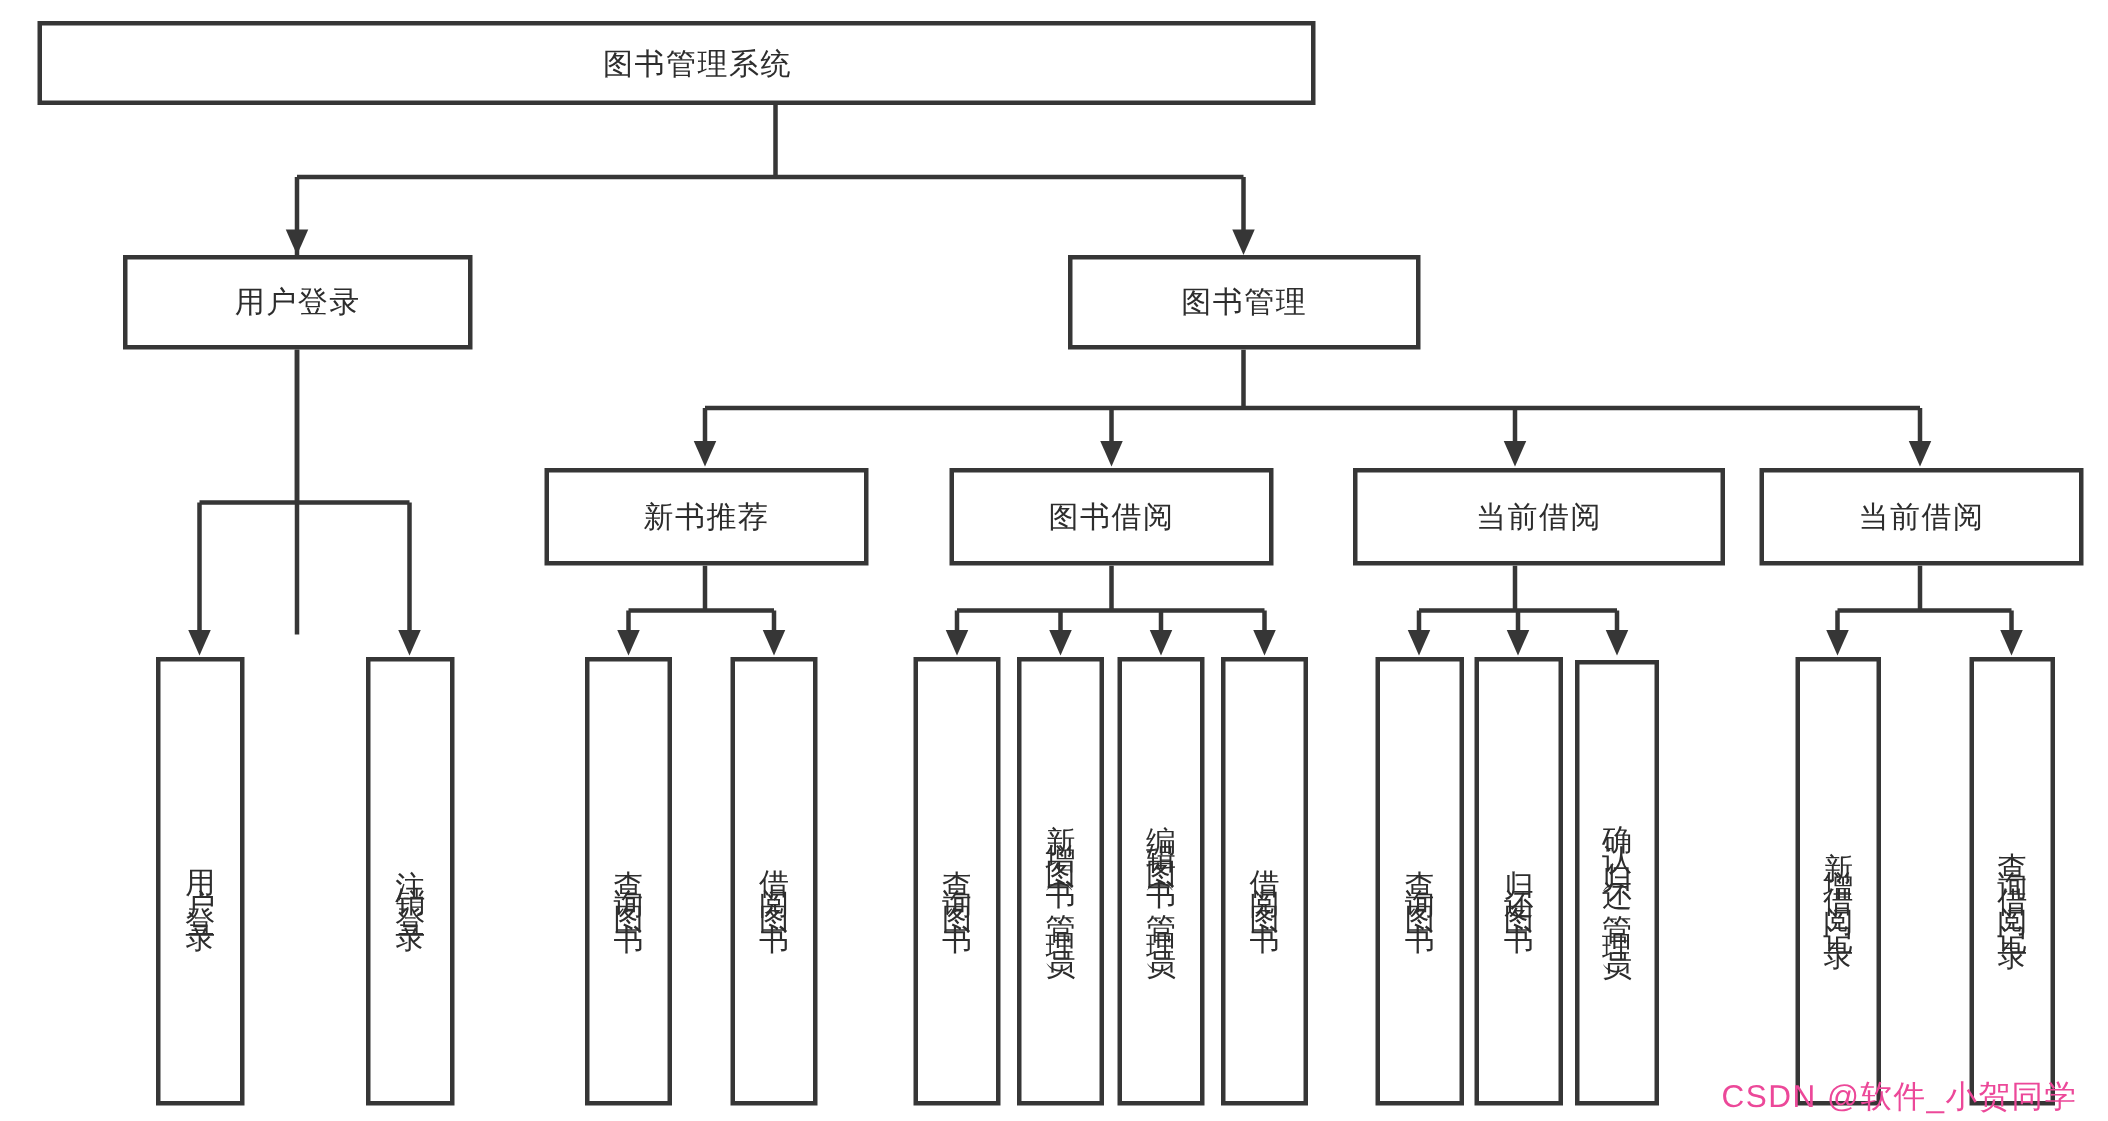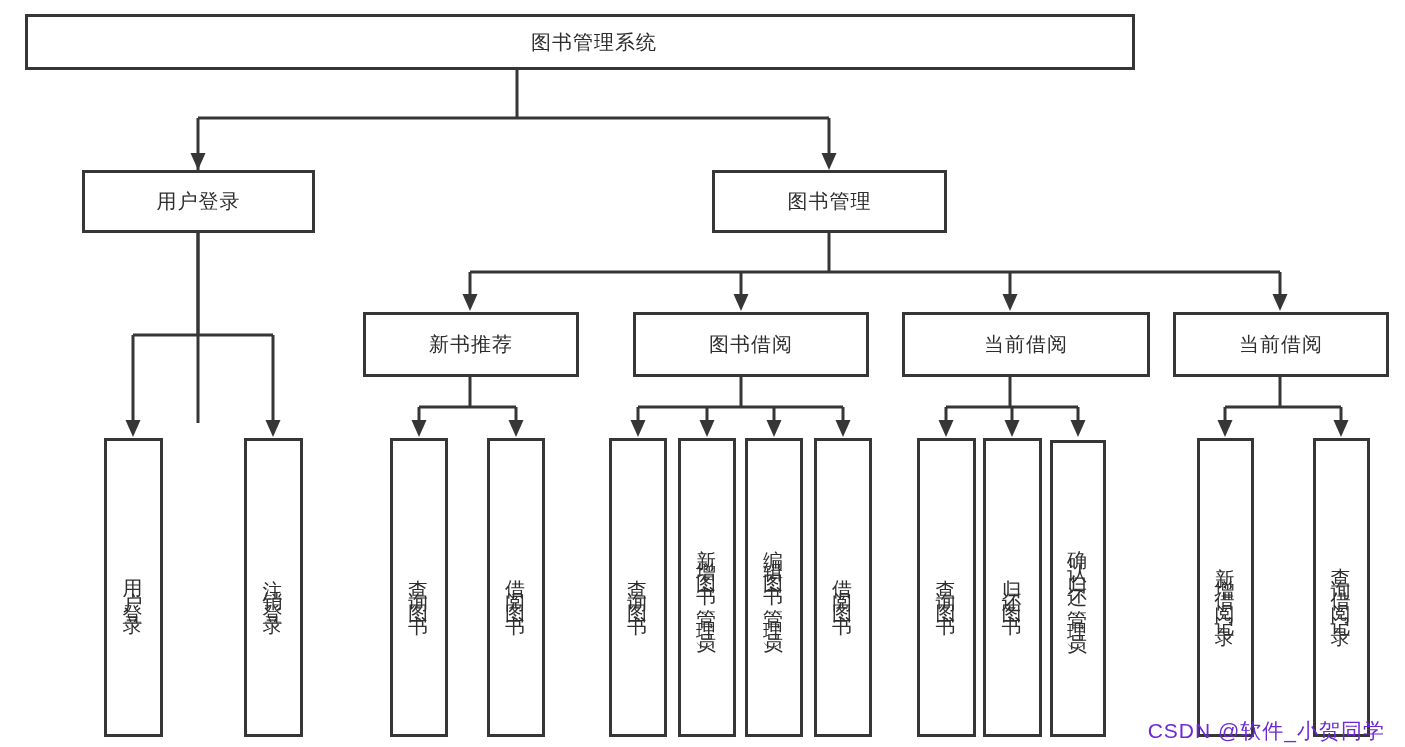--- a/index.html
+++ b/index.html
@@ -31,21 +31,21 @@
     writing-mode: vertical-rl;
     font-size: 20px;
     letter-spacing: 12px;
     white-space: nowrap;
   }
   .hbox span { white-space: nowrap; }
   .watermark {
     position: absolute;
     right: 20px;
     bottom: 2px;
-    color: #6d28d9;
+    color: #ec4899;
     font-size: 21px;
     letter-spacing: 1px;
     pointer-events: none;
     text-align: center;
   }
 </style>
 </head>
 <body>
 
 <div class="stage">
@@ -83,35 +83,35 @@
       <polygon points="774,437 766.5,420 781.5,420"></polygon>
       <polygon points="843,437 835.5,420 850.5,420"></polygon>
       <polygon points="946,437 938.5,420 953.5,420"></polygon>
       <polygon points="1012,437 1004.5,420 1019.5,420"></polygon>
       <polygon points="1078,437 1070.5,420 1085.5,420"></polygon>
       <polygon points="1225,437 1217.5,420 1232.5,420"></polygon>
       <polygon points="1341,437 1333.5,420 1348.5,420"></polygon>
     </g>
   </svg>
 
-  <div class="hbox" style="left:25px; top:14px; width:1110px; height:56px;padding-left:28px;">
+  <div class="hbox" style="left:25px; top:14px; width:852px; height:56px;padding-left:28px;">
     <span>图书管理系统</span>
   </div>
 
   <div class="hbox" style="left:82px; top:170px; width:233px; height:63px;">
     <span>用户登录</span>
   </div>
   <div class="hbox" style="left:363px; top:312px; width:216px; height:65px;">
     <span>新书推荐</span>
   </div>
 
   <div class="hbox" style="left:712px; top:170px; width:235px; height:63px;">
     <span>图书管理</span>
   </div>
-  <div class="hbox" style="left:633px; top:312px; width:236px; height:65px;">
+  <div class="hbox" style="left:633px; top:312px; width:216px; height:65px;">
     <span>图书借阅</span>
   </div>
   <div class="hbox" style="left:902px; top:312px; width:248px; height:65px;">
     <span>当前借阅</span>
   </div>
   <div class="hbox" style="left:1173px; top:312px; width:216px; height:65px;">
     <span>当前借阅</span>
   </div>
 
   <div class="vbox" style="left:104px; top:438px; width:59px; height:299px;">

